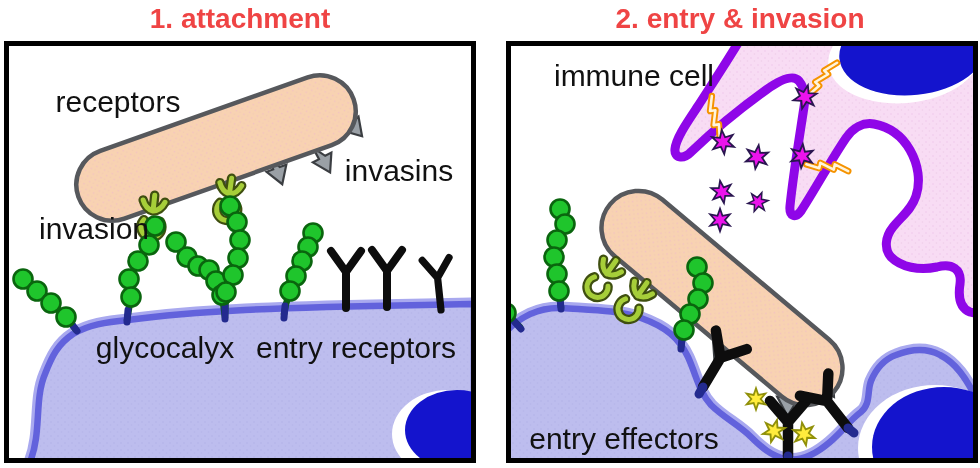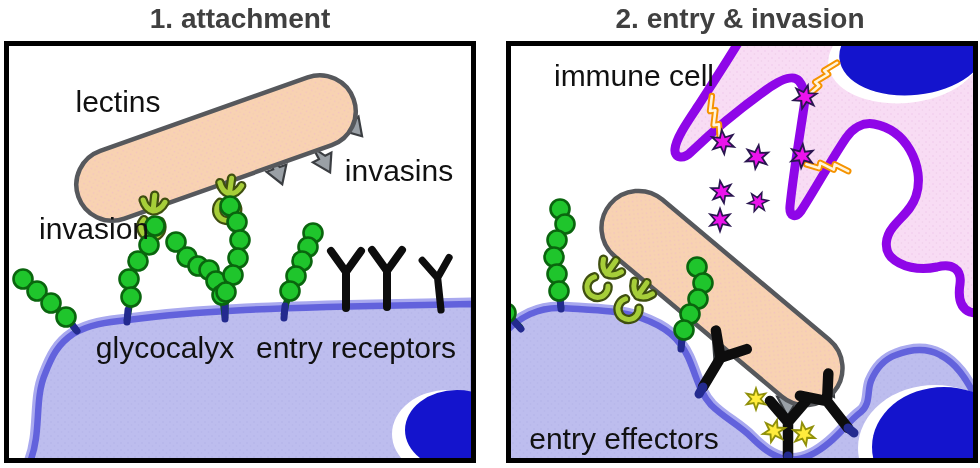--- a/index.html
+++ b/index.html
@@ -1,21 +1,21 @@
 <!DOCTYPE html>
 <html><head>
 <meta charset="utf-8">
 <style>
   html,body{margin:0;padding:0;background:#ffffff;}
   .stage{position:relative;width:980px;height:468px;background:#ffffff;overflow:hidden;
          font-family:"Liberation Sans",sans-serif;}
   .stage svg{position:absolute;left:0;top:0;}
   .lbl{position:absolute;transform:translate(-50%,-50%);color:#111;font-size:30px;
        line-height:1;white-space:nowrap;pointer-events:none;}
-  .ttl{position:absolute;transform:translate(-50%,-50%);color:#404040;font-size:28px;
+  .ttl{position:absolute;transform:translate(-50%,-50%);color:#ef4444;font-size:28px;
        font-weight:700;white-space:nowrap;}
 </style>
 </head>
 <body>
 
 <div class="stage">
 
 <svg width="980" height="468" viewBox="0 0 980 468">
   <defs>
     <pattern id="bactTex" width="6" height="6" patternUnits="userSpaceOnUse">
@@ -215,21 +215,21 @@
     </g>
   </g>
 
   <rect x="6.5" y="43.5" width="467" height="417" fill="none" stroke="#000000" stroke-width="5"></rect>
   <rect x="508.5" y="43.5" width="467" height="417" fill="none" stroke="#000000" stroke-width="5"></rect>
 </svg>
 
 <div class="ttl" style="left:240px;top:19px;">1. attachment</div>
 <div class="ttl" style="left:740px;top:19px;">2. entry &amp; invasion</div>
 
-<div class="lbl" style="left:118px;top:102px;">lectins</div>
+<div class="lbl" style="left:118px;top:102px;">receptors</div>
 <div class="lbl" style="left:94px;top:229px;">invasion</div>
 <div class="lbl" style="left:165px;top:348px;">glycocalyx</div>
 <div class="lbl" style="left:399px;top:171px;">invasins</div>
 <div class="lbl" style="left:356px;top:348px;">entry receptors</div>
 
 <div class="lbl" style="left:634px;top:76px;">immune cell</div>
 <div class="lbl" style="left:624px;top:439px;">entry effectors</div>
 
 </div>
 

